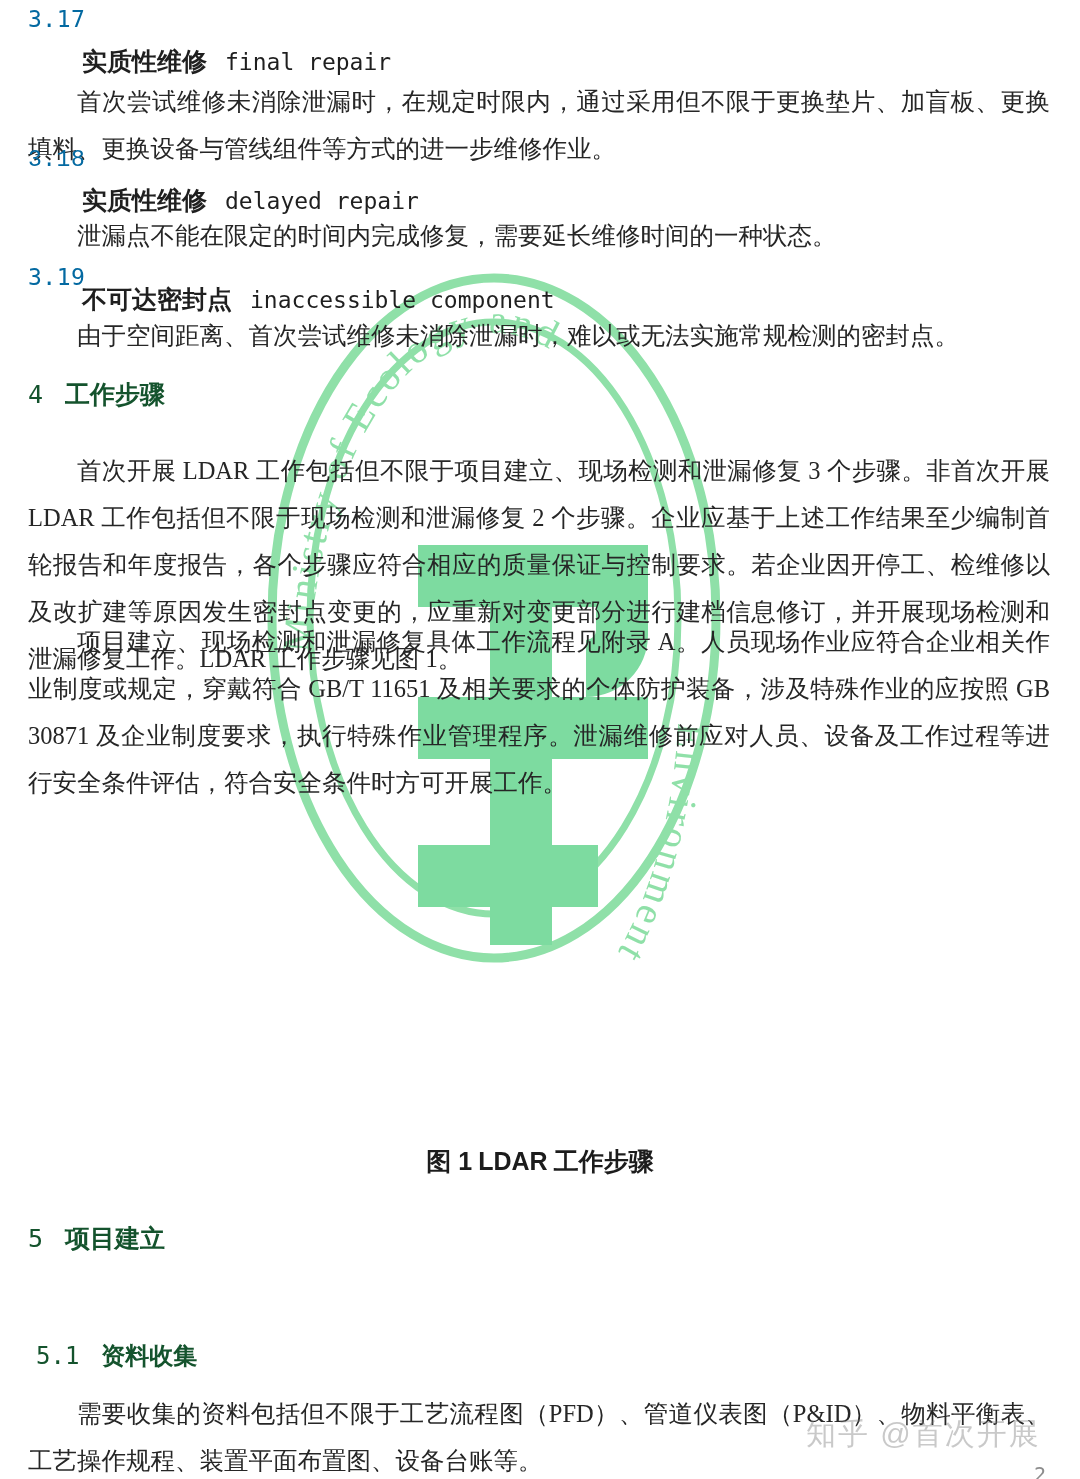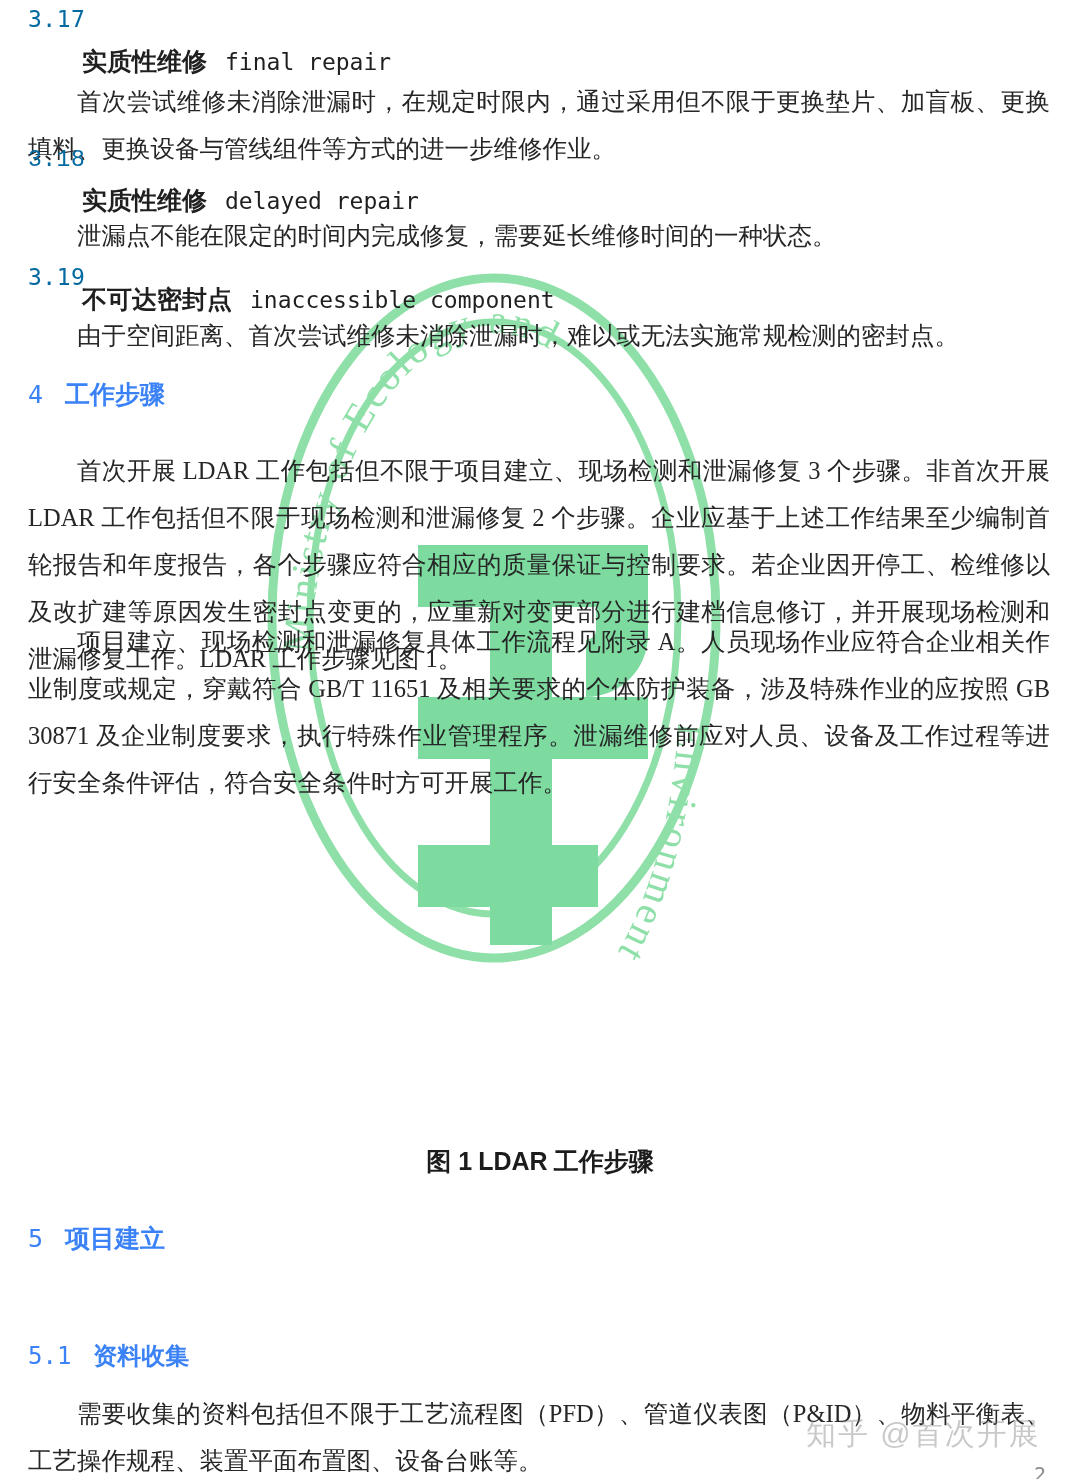--- a/index.html
+++ b/index.html
@@ -43,21 +43,21 @@
   }
   .para{
     position:absolute;font-size:24.5px;line-height:47px;
     text-align:justify;text-justify:inter-ideograph;
     color:#262626;
   }
   .para.indent{text-indent:2em;}
   .head{
     position:absolute;font-weight:bold;
     font-family:"Liberation Sans","DejaVu Sans",sans-serif;
-    color:#3b82f6;white-space:nowrap;
+    color:#14532d;white-space:nowrap;
   }
   .h1{font-size:25px;}
   .h2{font-size:24px;}
   .h1 .hn,.h2 .hn{
     font-family:"DejaVu Sans Mono","Liberation Mono",monospace;
     font-weight:normal;padding-right:22px;
   }
 
   
   .figure{position:absolute;left:0px;top:745px;width:1080px;height:470px;z-index:3;}
@@ -159,21 +159,21 @@
     </div>
 
     <div class="para indent" style="left:28px;top:447px;width:1022px;">首次开展 LDAR 工作包括但不限于项目建立、现场检测和泄漏修复 3 个步骤。非首次开展 LDAR 工作包括但不限于现场检测和泄漏修复 2 个步骤。企业应基于上述工作结果至少编制首轮报告和年度报告，各个步骤应符合相应的质量保证与控制要求。若企业因开停工、检维修以及改扩建等原因发生密封点变更的，应重新对变更部分进行建档信息修订，并开展现场检测和泄漏修复工作。LDAR 工作步骤见图 1。</div>
 
     <div class="para indent" style="left:28px;top:618px;width:1022px;">项目建立、现场检测和泄漏修复具体工作流程见附录 A。人员现场作业应符合企业相关作业制度或规定，穿戴符合 GB/T 11651 及相关要求的个体防护装备，涉及特殊作业的应按照 GB 30871 及企业制度要求，执行特殊作业管理程序。泄漏维修前应对人员、设备及工作过程等进行安全条件评估，符合安全条件时方可开展工作。</div>
 
     <div class="head h1" style="left:28px;top:1222px;">
       <span class="hn">5</span><span>项目建立</span>
     </div>
 
-    <div class="head h2" style="left:28px;top:1340px;">
+    <div class="head h2" style="left:36px;top:1340px;">
       <span class="hn">5.1</span><span>资料收集</span>
     </div>
 
     <div class="para indent" style="left:28px;top:1390px;width:1022px;">需要收集的资料包括但不限于工艺流程图（PFD）、管道仪表图（P&amp;ID）、物料平衡表、工艺操作规程、装置平面布置图、设备台账等。</div>
   </div>
 
   <div class="figure">
     <svg width="1080" height="470" viewBox="0 0 1080 470" xmlns="http://www.w3.org/2000/svg">
       <defs>
         <marker id="arrHead" markerWidth="11" markerHeight="11" refX="9" refY="5.5" orient="auto" markerUnits="userSpaceOnUse">

